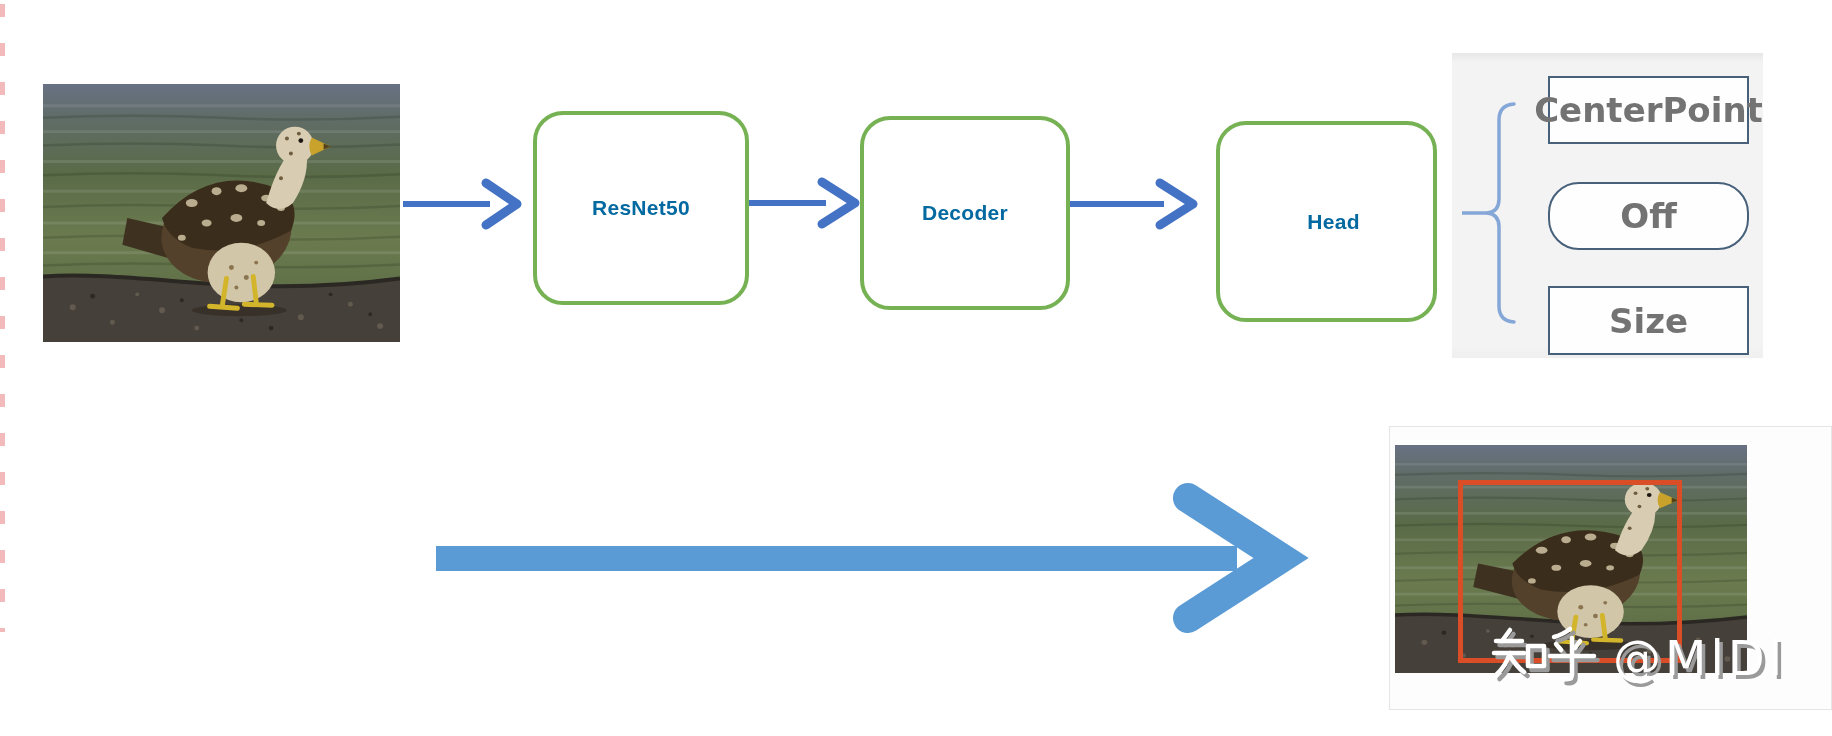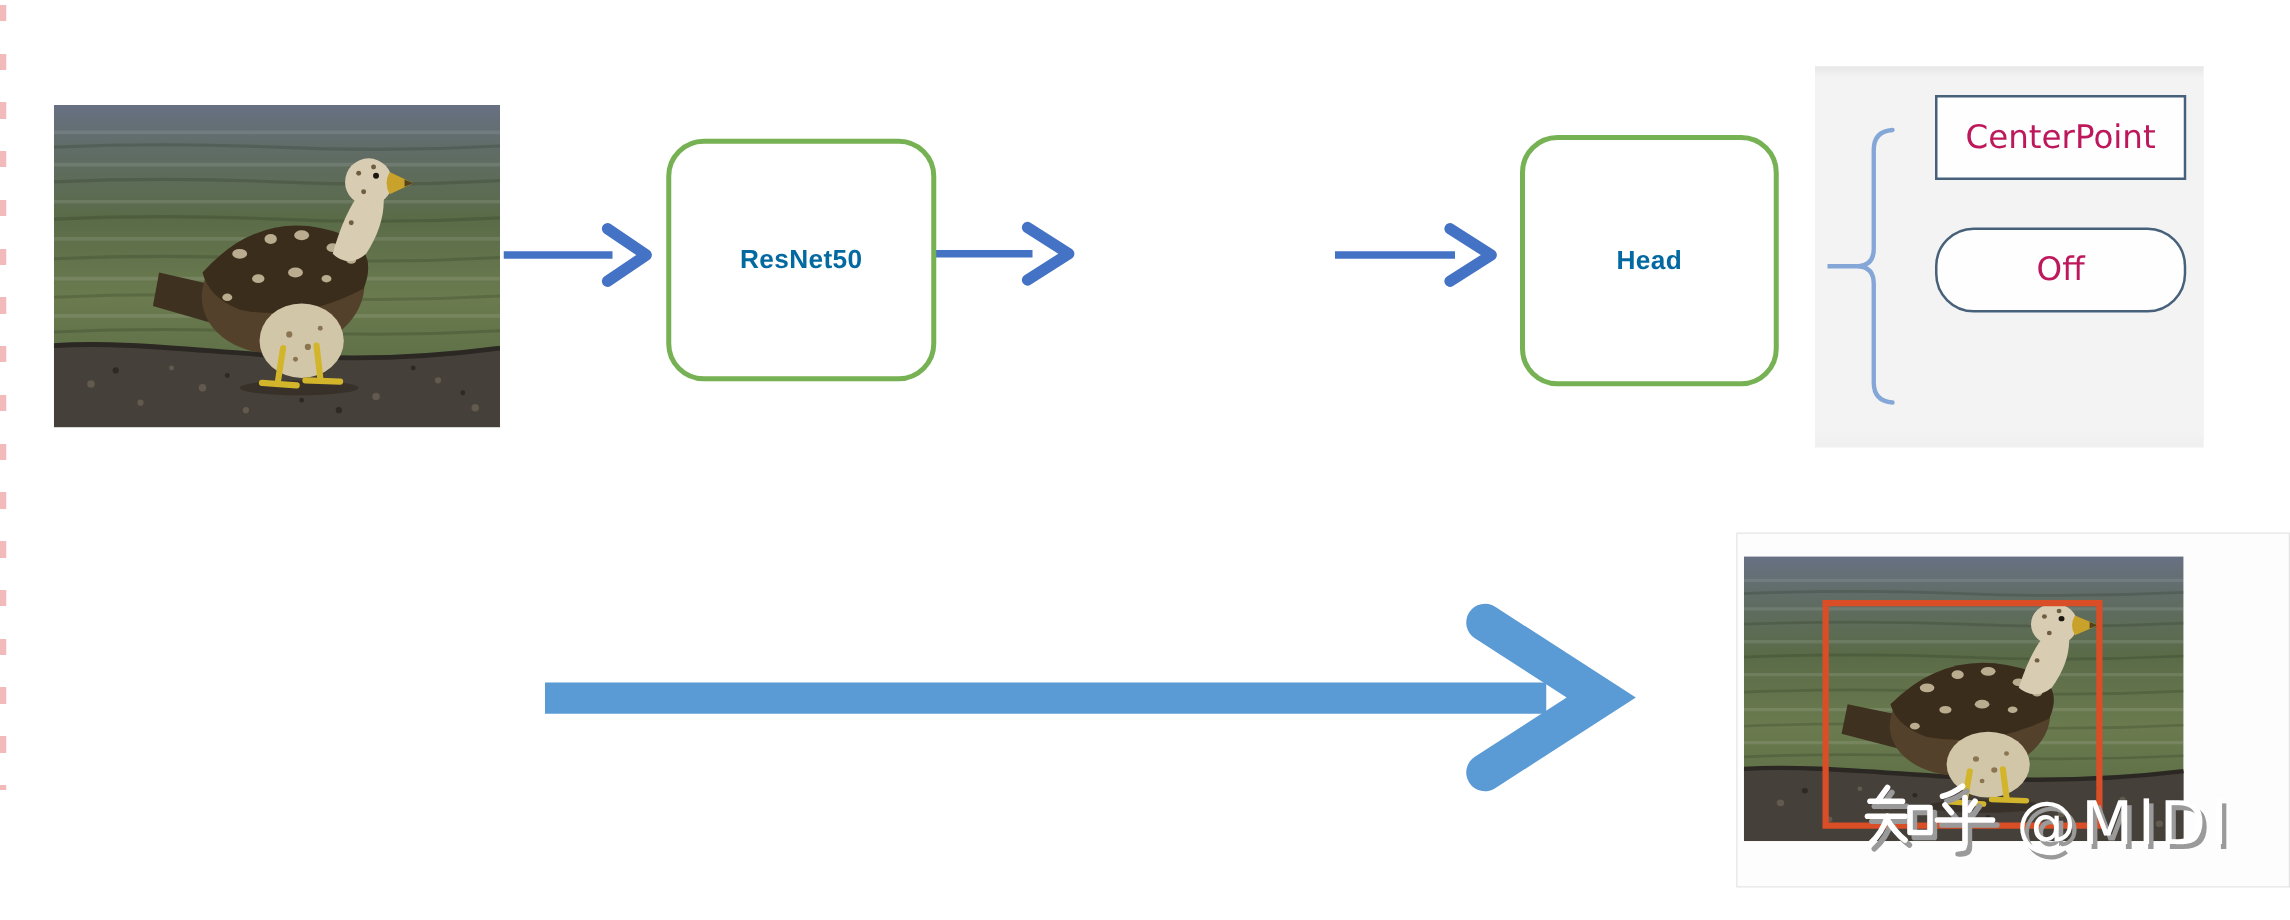--- a/index.html
+++ b/index.html
@@ -14,24 +14,24 @@
   .panel-outputs{position:absolute;left:1452px;top:53px;width:311px;height:305px;
     background:linear-gradient(#e7e7e7, #f3f3f3 9px, #f3f3f3 96%, #efefef);}
   .panel-result{position:absolute;left:1389px;top:426px;width:441px;height:282px;
     background:#fdfdfd;border:1px solid rgba(170,170,170,.28);}
   .overlay{position:absolute;left:0;top:0;z-index:5;}
   .stage{position:absolute;z-index:6;background:#ffffff;border:4px solid #76B254;border-radius:30px;
     display:flex;align-items:center;justify-content:center;}
   .stage .lbl{font-weight:bold;font-size:21px;color:#0369a1;letter-spacing:.3px;}
   .stage-resnet{left:533px;top:111px;width:208px;height:186px;}
   .stage-decoder{left:860px;top:116px;width:202px;height:186px;}
-  .stage-head{left:1216px;top:108px;width:199px;height:193px;}
+  .stage-head{left:1216px;top:121px;width:199px;height:193px;padding-left:14px;}
   .outbox{position:absolute;z-index:6;left:1548px;width:197px;background:#fefefe;border:2px solid #47617A;
     display:flex;align-items:center;justify-content:center;}
-  .outbox .lbl{font-family:"DejaVu Sans", sans-serif;font-weight:normal;font-size:26px;color:#be185d;}
+  .outbox .lbl{font-family:"DejaVu Sans", sans-serif;font-weight:bold;font-size:34px;color:#737373;}
   .outbox-centerpoint{top:76px;height:64px;}
   .outbox-off{top:182px;height:64px;border-radius:31px;}
   .outbox-size{top:286px;height:65px;}
   .bbox{position:absolute;z-index:7;left:1458px;top:480px;width:214px;height:173px;
     border:5px solid #D94E26;}
   .watermark-svg{position:absolute;left:0;top:0;z-index:9;}
   .hidden-defs{position:absolute;width:0;height:0;}
 </style>
 </head>
 <body>
@@ -165,29 +165,35 @@
     </g>
     <g>
       <rect x="436" y="546" width="801" height="25" fill="#5B9BD5"></rect>
       <path d="M1188 498 L1281 558 L1188 618" stroke="#5B9BD5" stroke-width="30" fill="none" stroke-linecap="round" stroke-linejoin="miter"></path>
     </g>
   </svg>
 
   <div class="stage stage-resnet">
     <span class="lbl">ResNet50</span>
   </div>
+  <div class="stage stage-decoder">
+    <span class="lbl">Decoder</span>
+  </div>
   <div class="stage stage-head">
     <span class="lbl">Head</span>
   </div>
 
   <div class="outbox outbox-centerpoint">
     <span class="lbl">CenterPoint</span>
   </div>
   <div class="outbox outbox-off">
     <span class="lbl">Off</span>
+  </div>
+  <div class="outbox outbox-size">
+    <span class="lbl">Size</span>
   </div>
 
   <div class="bbox"></div>
 
   <svg class="watermark-svg" width="1832" height="736">
     <g transform="translate(3.5,4)">
       <g transform="translate(1492,626)" stroke="#9a9a9a" stroke-width="4.5" stroke-linecap="round" stroke-linejoin="round" fill="none">
         <path d="M18 4 L10 15"></path>
           <path d="M4 15 L30 15"></path>
           <path d="M2 27 L32 27"></path>

